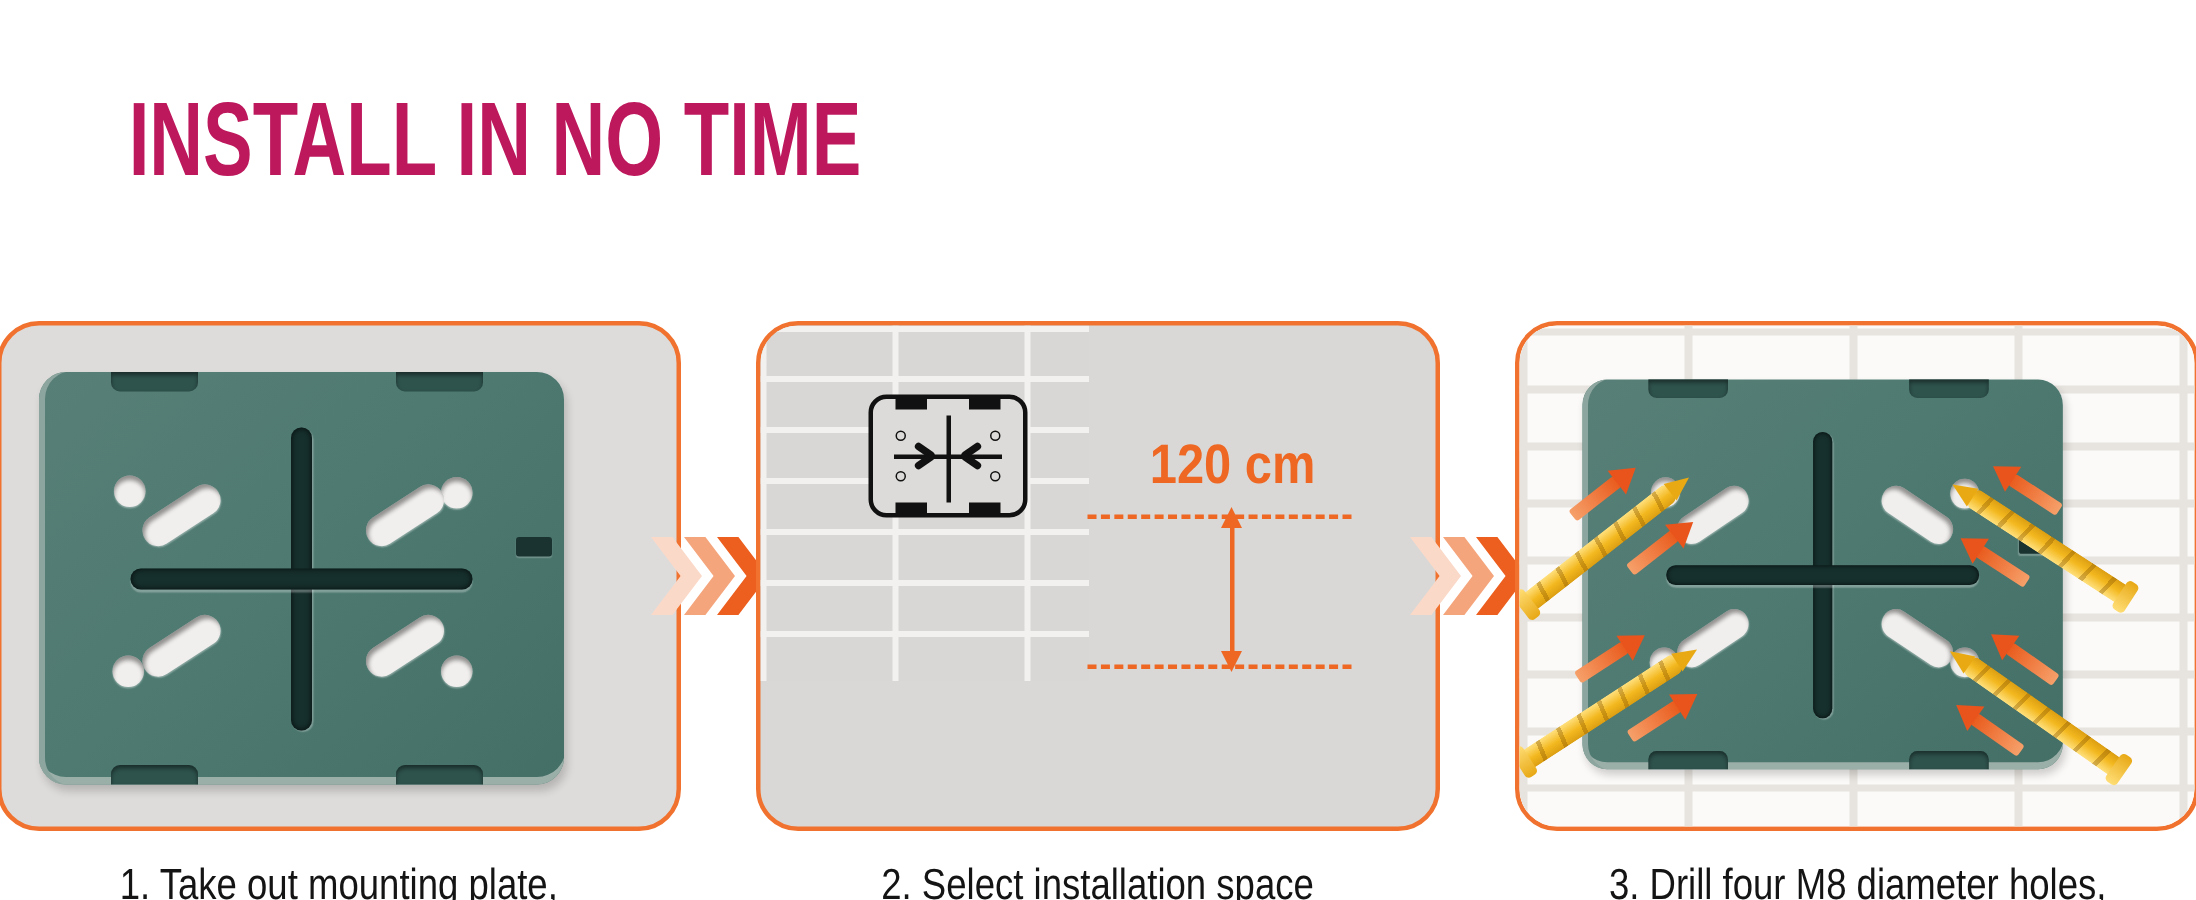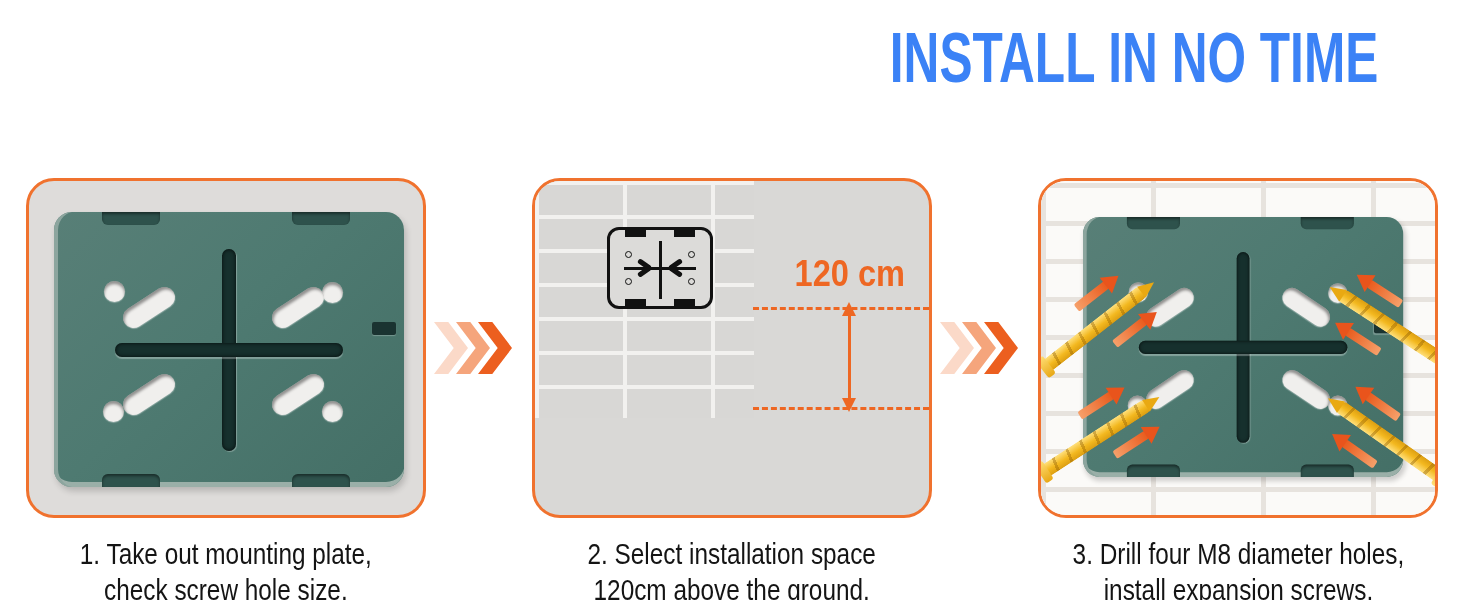--- a/index.html
+++ b/index.html
@@ -2,30 +2,30 @@
 <html><head>
 <meta charset="utf-8">
 <style>
   * { margin:0; padding:0; box-sizing:border-box; }
   html,body { width:1464px; height:600px; background:#ffffff; overflow:hidden;
               font-family:"Liberation Sans", sans-serif; }
 
   .page { position:relative; width:1464px; height:600px; }
 
   
-  .title { text-align:right; margin-top:20px; height:76px; line-height:76px;
-           font-size:67px; font-weight:800; color:#3b82f6; white-space:nowrap; }
+  .title { text-align:left; margin-top:56px; height:76px; line-height:76px;
+           font-size:67px; font-weight:800; color:#be185d; white-space:nowrap; }
   .title span { display:inline-block; transform:scale(0.74,1.04); letter-spacing:0px; }
 
   
   .row { position:absolute; left:0; top:158px; width:1464px; display:flex;
          justify-content:center; align-items:flex-start; }
   .step { display:flex; flex-direction:column; align-items:center; width:400px; }
 
-  .panel { position:relative; width:400px; height:340px; border:3px solid #F0722E;
+  .panel { position:relative; width:456px; height:340px; border:3px solid #F0722E;
            border-radius:28px; overflow:hidden; }
   .p1 { background:#DEDCDA; }
   .p2 { background:#D9D8D6; }
   .p3 { background:#FBFAF8; }
 
   .caption { margin-top:18px; text-align:center; font-size:29px; line-height:36px;
              color:#141414; font-weight:400; white-space:nowrap; }
   .caption .cl { display:block; transform:scaleX(0.84); }
 
   

